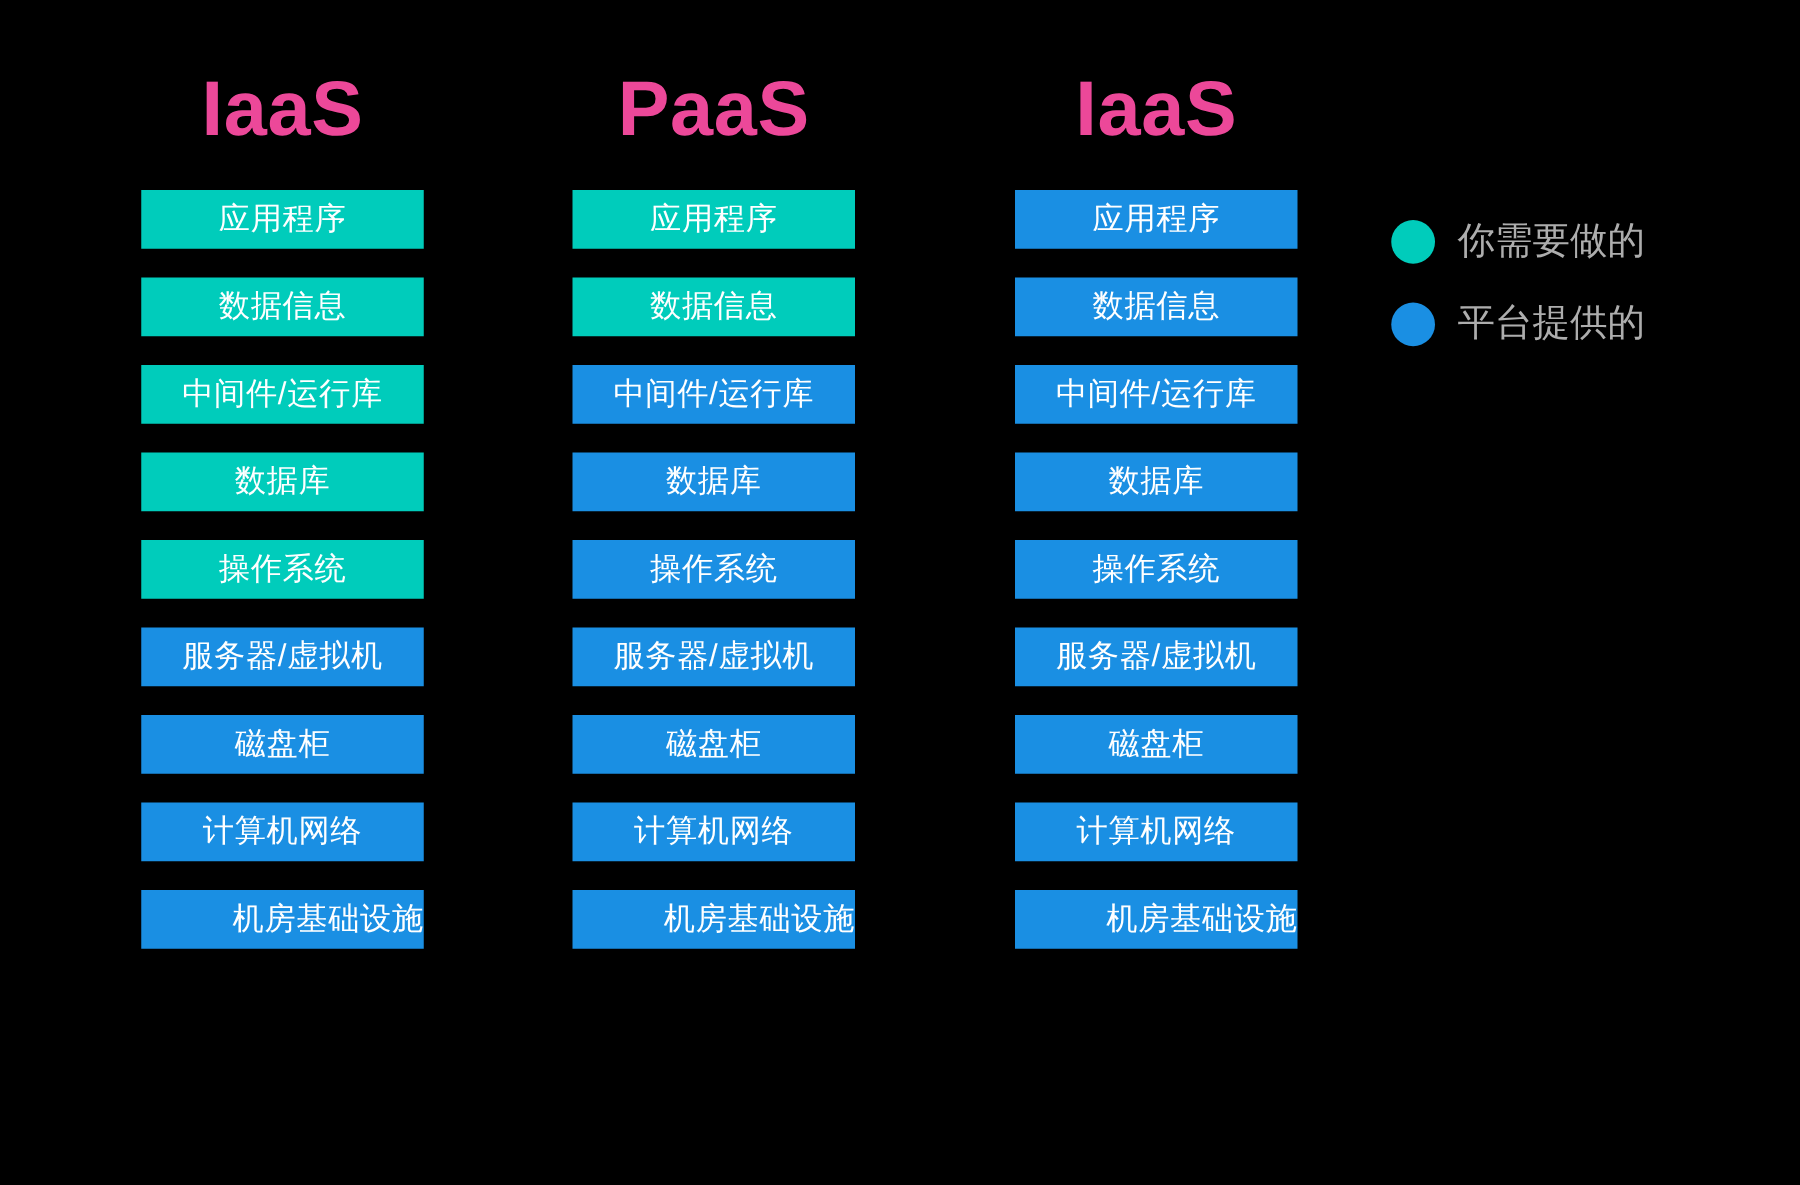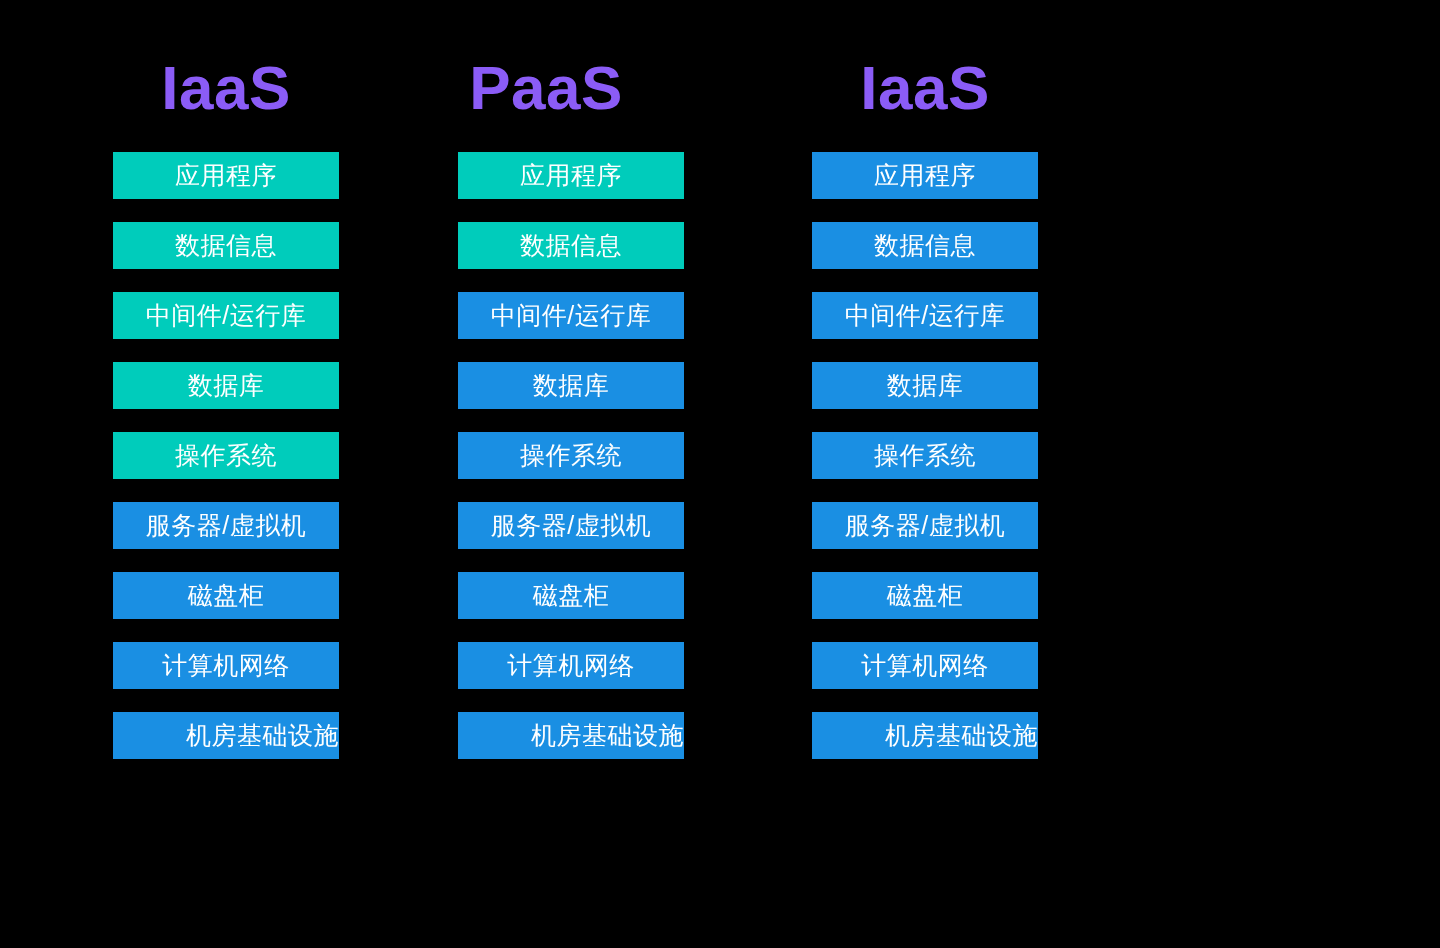--- a/index.html
+++ b/index.html
@@ -18,21 +18,21 @@
 
   
   .col-title {
     position: absolute;
     top: 52px;
     width: 226px;
     text-align: center;
     font-size: 62px;
     line-height: 72px;
     font-weight: 700;
-    color: #8b5cf6;
+    color: #ec4899;
     letter-spacing: 0.5px;
     white-space: nowrap;
   }
 
   
   .column {
     position: absolute;
     top: 152px;
     width: 226px;
   }
@@ -84,21 +84,21 @@
     line-height: 1;
     white-space: nowrap;
   }
 </style>
 </head>
 <body>
 
 <div id="canvas">
 
   <div class="col-title" id="title-0" style="left: 113px;">IaaS</div>
-  <div class="col-title" id="title-1" style="left: 433px;">PaaS</div>
+  <div class="col-title" id="title-1" style="left: 458px;">PaaS</div>
   <div class="col-title" id="title-2" style="left: 812px;">IaaS</div>
 
   <div class="column" id="column-0" style="left: 113px;">
       <div class="layer-box you">
         <span>应用程序</span>
       </div>
       <div class="layer-box you">
         <span>数据信息</span>
       </div>
       <div class="layer-box you">
@@ -175,14 +175,24 @@
         <span>磁盘柜</span>
       </div>
       <div class="layer-box plat">
         <span>计算机网络</span>
       </div>
       <div class="layer-box plat">
         <span>机房基础设施</span>
       </div>
     </div>
 
+  <div id="legend">
+      <div class="legend-row">
+        <span class="legend-dot you"></span>
+        <span class="legend-label">你需要做的</span>
+      </div>
+      <div class="legend-row">
+        <span class="legend-dot plat"></span>
+        <span class="legend-label">平台提供的</span>
+      </div>
+    </div>
 
 </div>
 
 </body></html>

